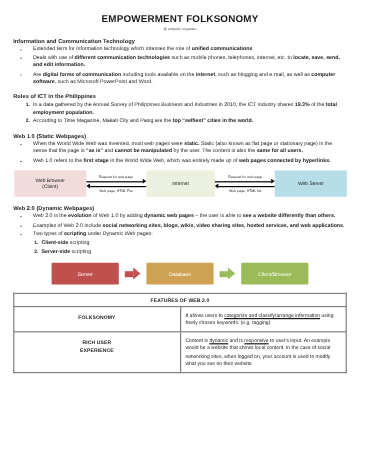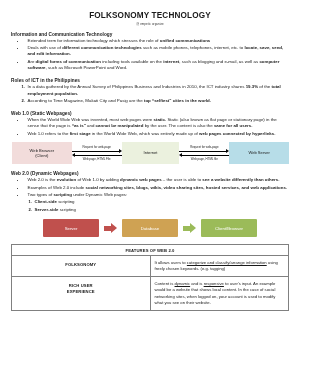--- a/index.html
+++ b/index.html
@@ -185,21 +185,21 @@
     line-height: 1.55;
     padding: 3.5px 4px;
   }
   u { text-decoration: underline; }
 </style>
 </head>
 <body>
 
 <div class="page">
 
-  <div class="doc-title">FOLKSONOMY TECHNOLOGY</div>
+  <div class="doc-title">EMPOWERMENT FOLKSONOMY</div>
   <div class="doc-subtitle">@ empetic organize</div>
 
   <div class="section-head">Information and Communication Technology</div>
   <ul class="bul" id="ict-list">
       <li>Extended term for information technology which stresses the role of <b>unified communications</b></li>
       <li>Deals with use of <b>different communication technologies</b> such as mobile phones, telephones, internet, etc. to <b>locate, save, send, and edit information.</b></li>
       <li>Are <b>digital forms of communication</b> including tools available on the <b>internet</b>, such as blogging and e-mail, as well as <b>computer software</b>, such as Microsoft PowerPoint and Word.</li>
     </ul>
 
   <div class="section-head">Roles of ICT in the Philippines</div>

